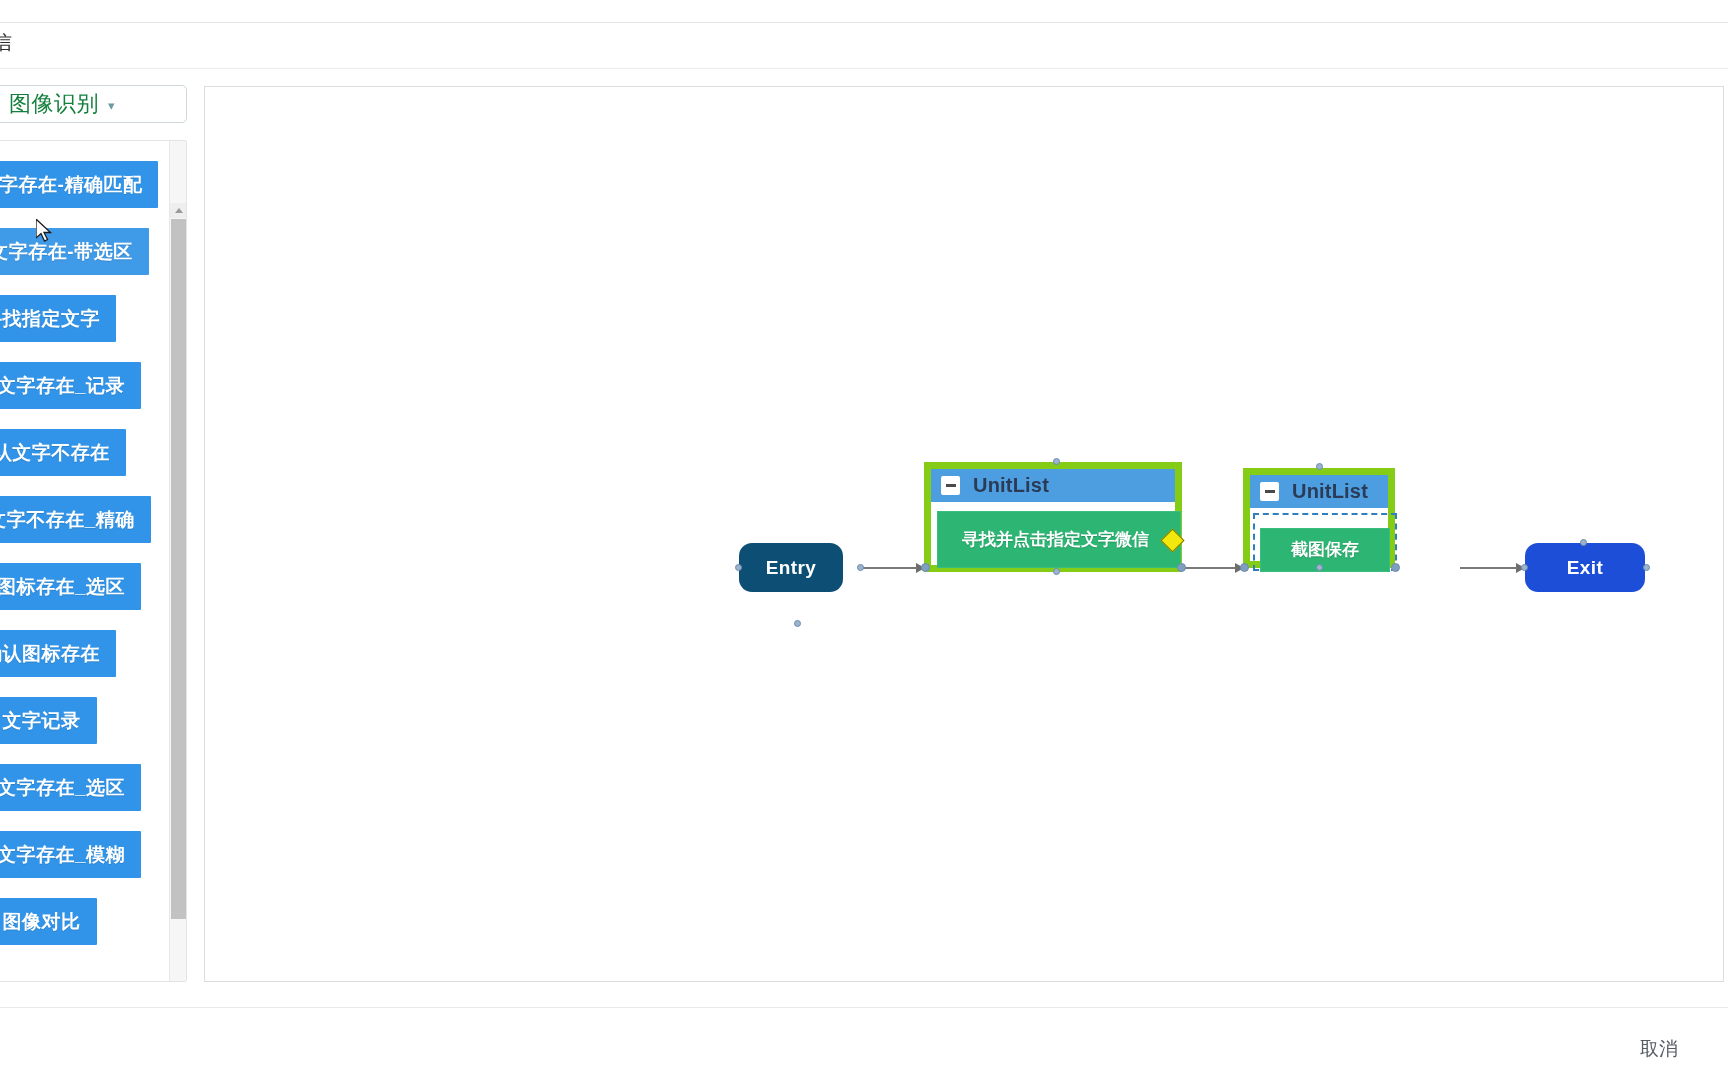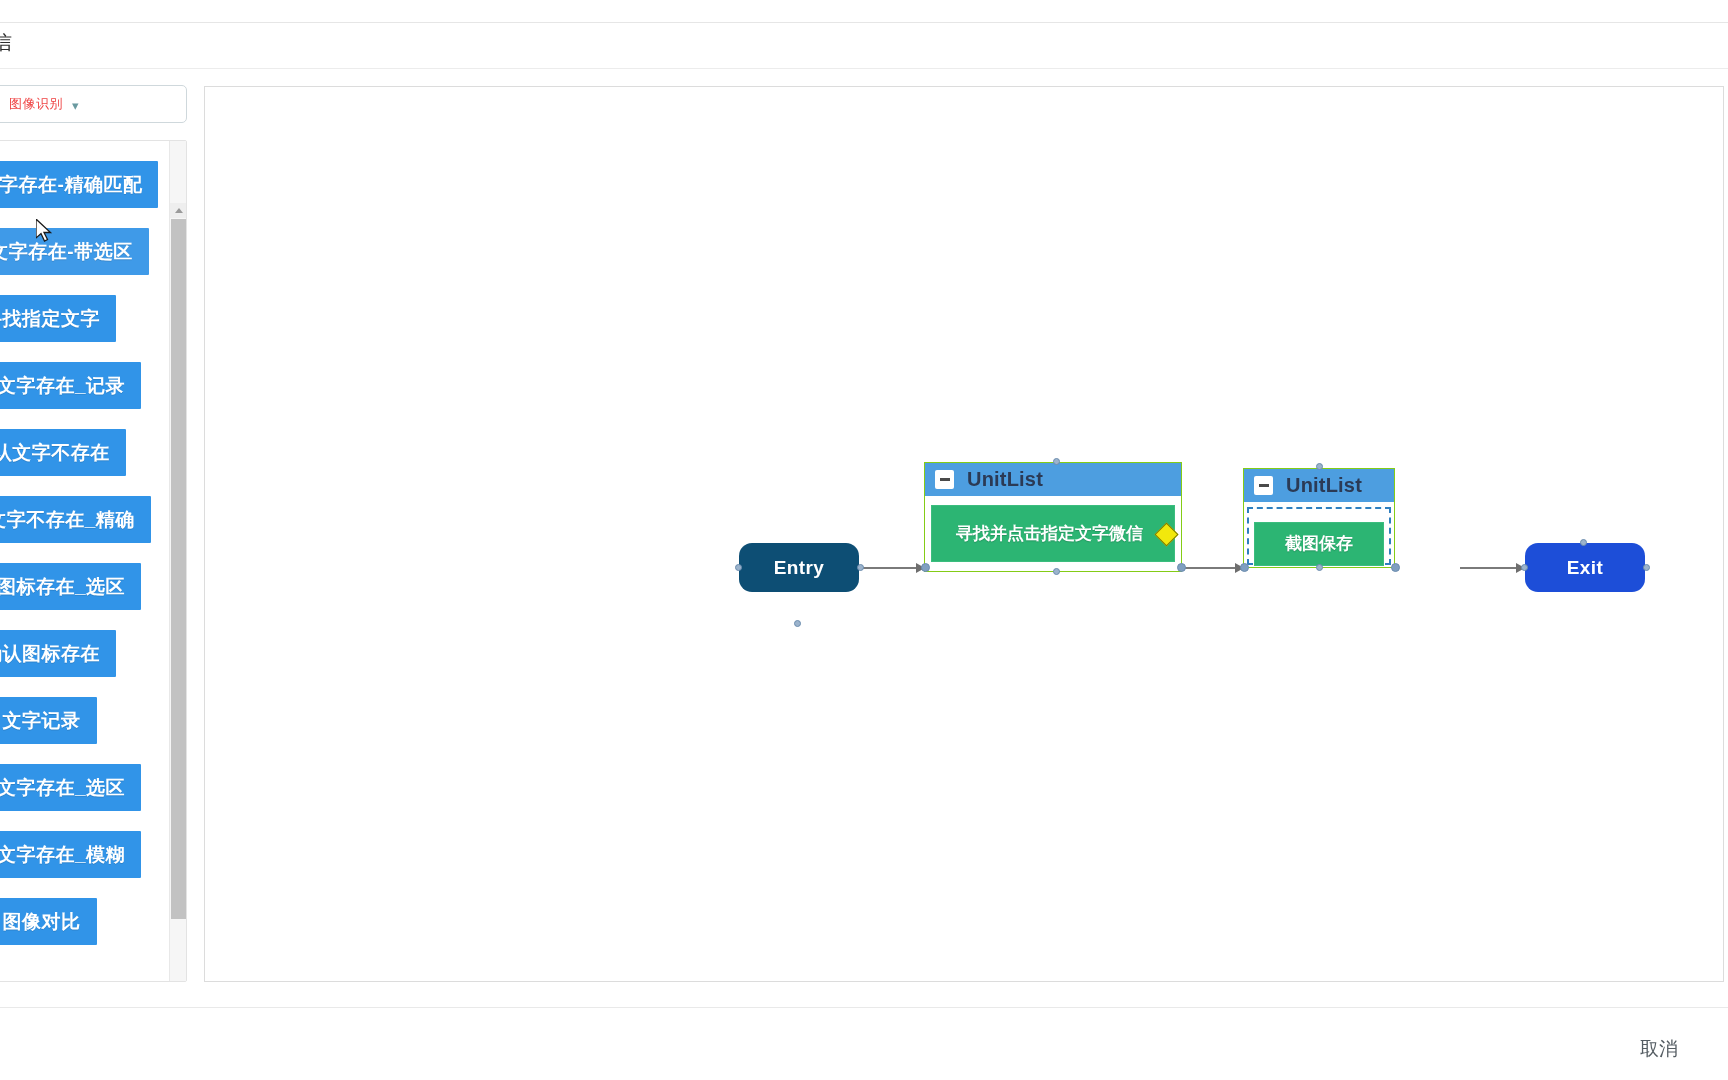--- a/index.html
+++ b/index.html
@@ -29,21 +29,21 @@
   
   .category-select {
     position: absolute; left: -88px; top: 85px;
     width: 275px; height: 38px;
     border: 1px solid #cfd8dc; border-radius: 5px;
     background: #fff;
     display: flex; align-items: center;
     box-sizing: border-box;
   }
   .category-select .cs-label {
-    margin-left: 96px; font-size: 13px; color: #ef4444;
+    margin-left: 96px; font-size: 22px; color: #15803d;
     letter-spacing: .5px;
   }
   .category-select .chev {
     margin-left: 9px; color: #6a9aa0; font-size: 13px;
     transform: translateY(1px);
   }
 
   .list-panel {
     position: absolute; left: -88px; top: 140px;
     width: 275px; height: 842px;
@@ -107,21 +107,21 @@
     border-radius: 13px;
     display: flex; align-items: center; justify-content: center;
     color: #ffffff; font-weight: bold; font-size: 19px;
     letter-spacing: .4px;
   }
   .terminal.entry { background: #0d4e74; }
   .terminal.exit  { background: #1d4ed8; }
 
   .group {
     background: #ffffff;
-    border: 1px solid #84cc16;
+    border: 7px solid #84cc16;
     box-sizing: border-box;
   }
   .group-header {
     height: 33px; background: #4d9ee0;
     display: flex; align-items: center;
     box-sizing: border-box;
   }
   .collapse-btn {
     width: 19px; height: 19px; margin-left: 10px;
     background: #ffffff; border-radius: 2px;
@@ -249,21 +249,21 @@
       <div class="thumb"></div>
     </div>
   </div>
 
   <div class="canvas">
 
     <div class="edge" style="left:655px; top:480px; width:64px;"></div>
     <div class="edge" style="left:975px; top:480px; width:63px;"></div>
     <div class="edge" style="left:1255px; top:480px; width:64px;"></div>
 
-    <div class="node terminal entry" style="left:534px; top:456px; width:120px; height:49px;">
+    <div class="node terminal entry" style="left:534px; top:456px; width:104px; height:49px;">
       <span>Entry</span>
     </div>
     <div class="handle small" style="left:530px; top:477px;"></div>
     <div class="handle small" style="left:652px; top:477px;"></div>
     <div class="handle small" style="left:589px; top:533px;"></div>
 
     <div class="node group" style="left:719px; top:375px; width:258px; height:110px;">
       <div class="group-header">
         <span class="collapse-btn"></span>
         <span class="group-title">UnitList</span>

